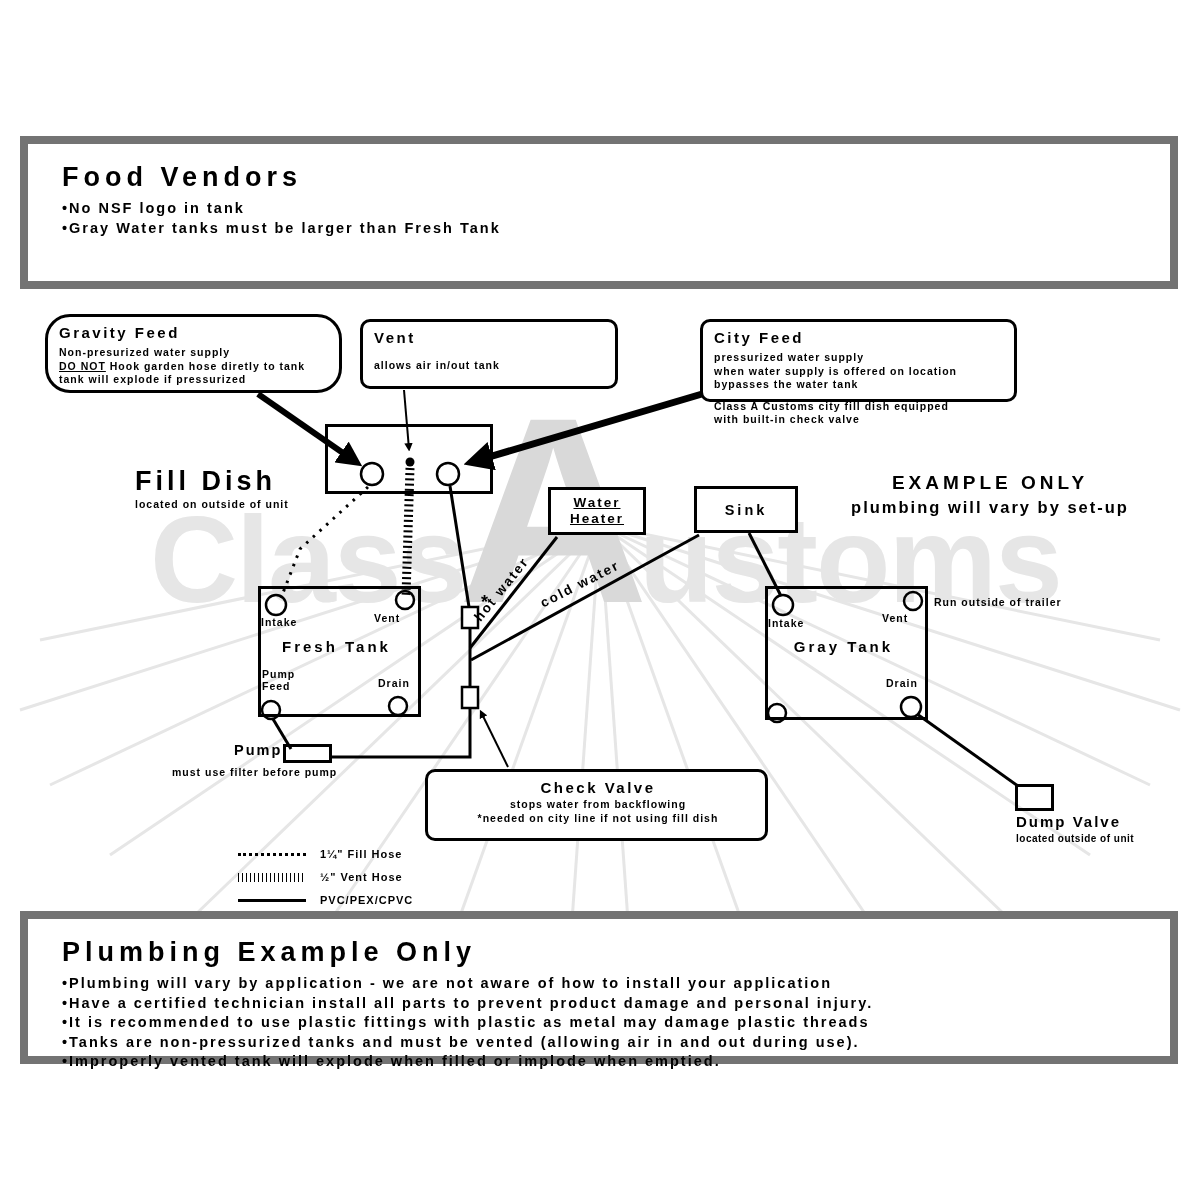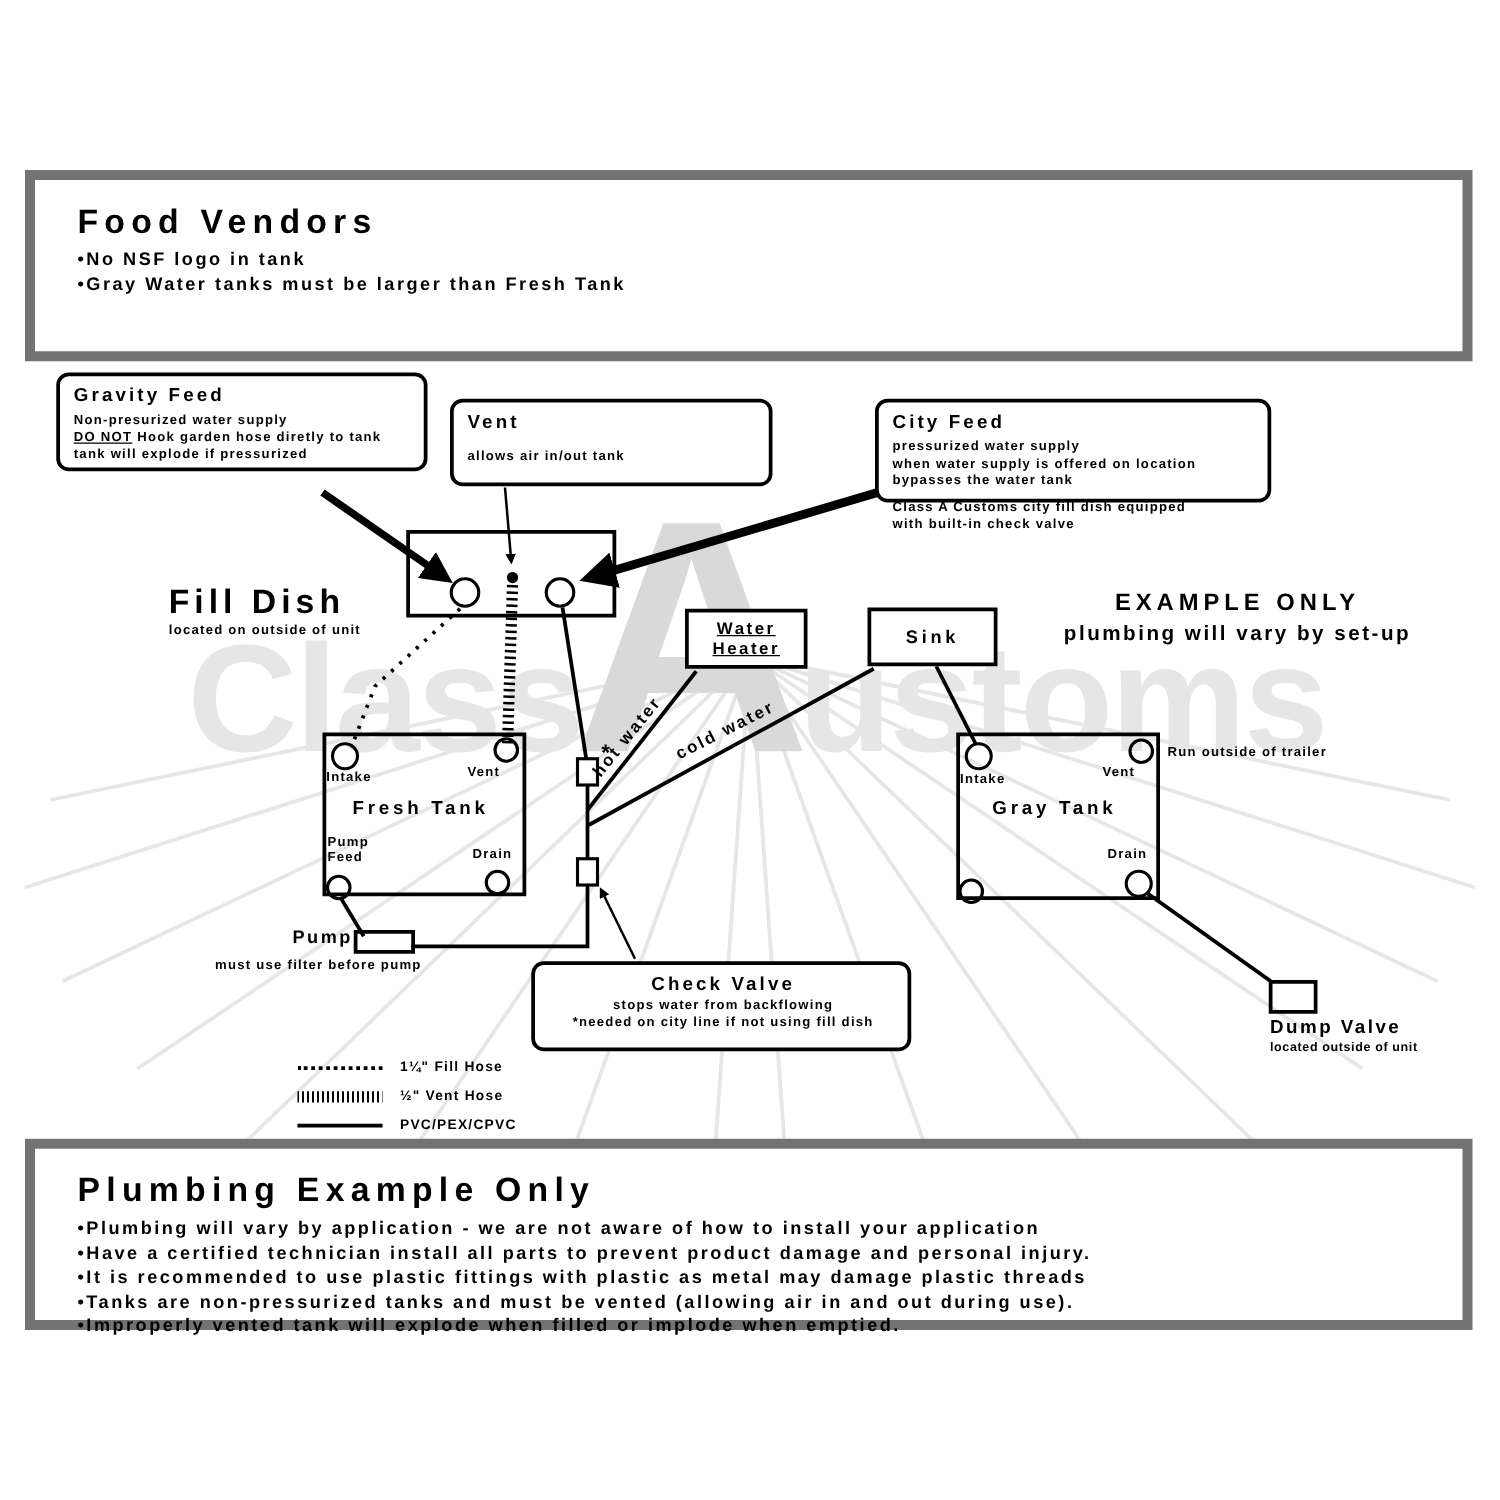--- a/index.html
+++ b/index.html
@@ -134,21 +134,21 @@
     <text x="505" y="592" font-size="13.5" letter-spacing="2" text-anchor="middle" transform="rotate(-51 505 592)">hot water</text>
     <text x="582" y="588" font-size="13.5" letter-spacing="2" text-anchor="middle" transform="rotate(-27 582 588)">cold water</text>
   </svg>
 
   <div class="panel" style="left:20px;top:136px;width:1158px;height:153px;">
     <div class="p-title">Food Vendors</div>
     <div class="b">•No NSF logo in tank</div>
     <div class="b">•Gray Water tanks must be larger than Fresh Tank</div>
   </div>
 
-  <div class="callout" style="left:45px;top:298px;width:297px;height:79px;">
+  <div class="callout" style="left:45px;top:314px;width:297px;height:79px;border-radius:25px;">
     <div class="c-title">Gravity Feed</div>
     <div class="c-body">Non-presurized water supply</div>
     <div class="c-body"><span class="u">DO NOT</span><span> Hook garden hose diretly to tank</span></div>
     <div class="c-body">tank will explode if pressurized</div>
   </div>
 
   <div class="callout" style="left:360px;top:319px;width:258px;height:70px;">
     <div class="c-title">Vent</div>
     <div class="gap"></div>
     <div class="c-body">allows air in/out tank</div>
@@ -157,21 +157,21 @@
   <div class="callout" style="left:700px;top:319px;width:317px;height:83px;">
     <div class="c-title">City Feed</div>
     <div class="c-body">pressurized water supply
 when water supply is offered on location
 bypasses the water tank</div>
     <div class="gap"></div>
     <div class="c-body">Class A Customs city fill dish equipped
 with built-in check valve</div>
   </div>
 
-  <div class="callout" style="left:425px;top:769px;width:304px;height:72px;text-align:center;padding-left:14px;">
+  <div class="callout" style="left:425px;top:769px;width:343px;height:72px;text-align:center;padding-left:14px;">
     <div class="c-title" style="margin-bottom:2px;">Check Valve</div>
     <div class="c-body">stops water from backflowing</div>
     <div class="c-body">*needed on city line if not using fill dish</div>
   </div>
 
   <div class="lbl" style="left:135px;top:448px;width:192px;">
     <span class="h-big">Fill Dish</span>
     <div class="t-small" style="margin-top:1px;">located on outside of unit</div>
   </div>
   <div class="box" style="left:325px;top:424px;width:162px;height:64px;"></div>

